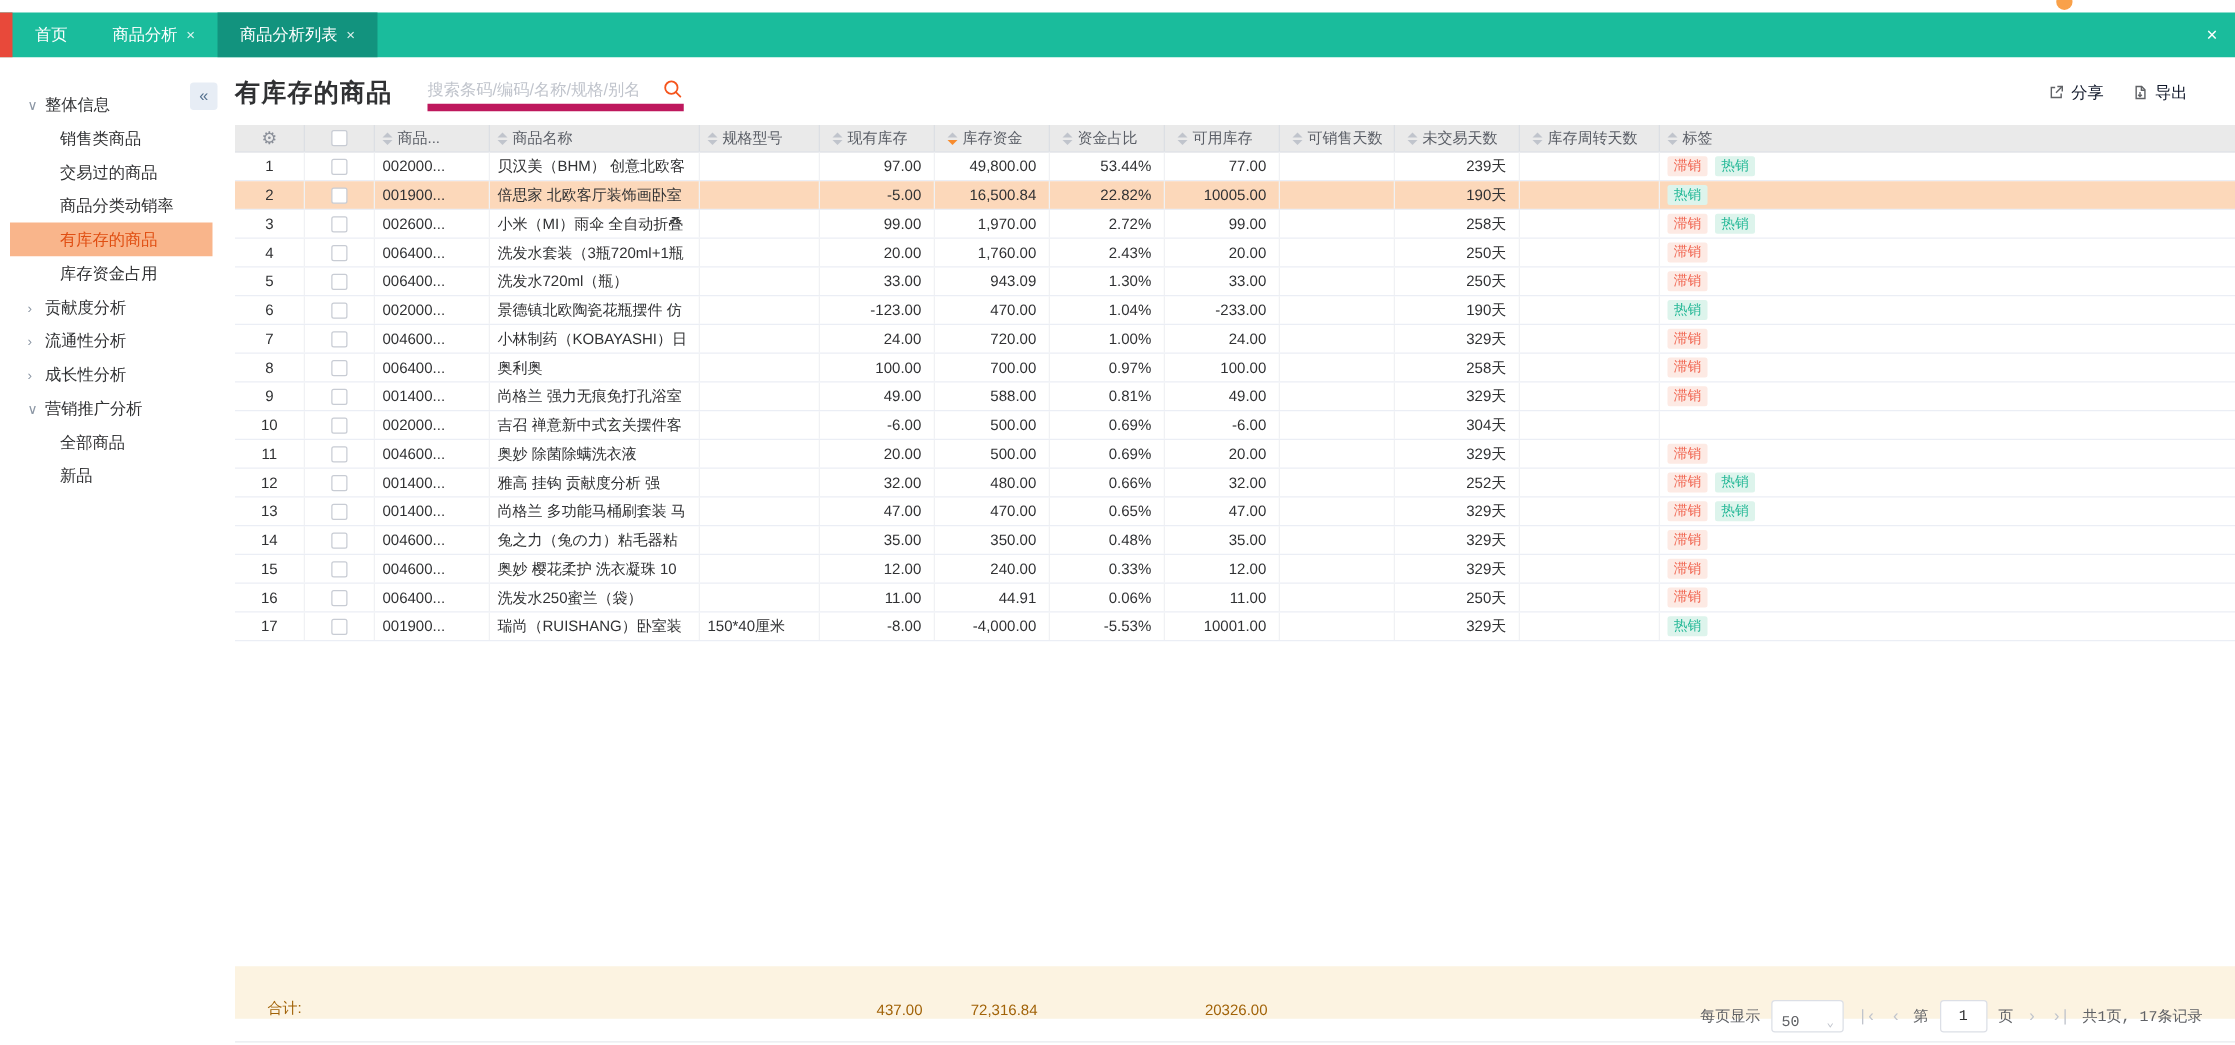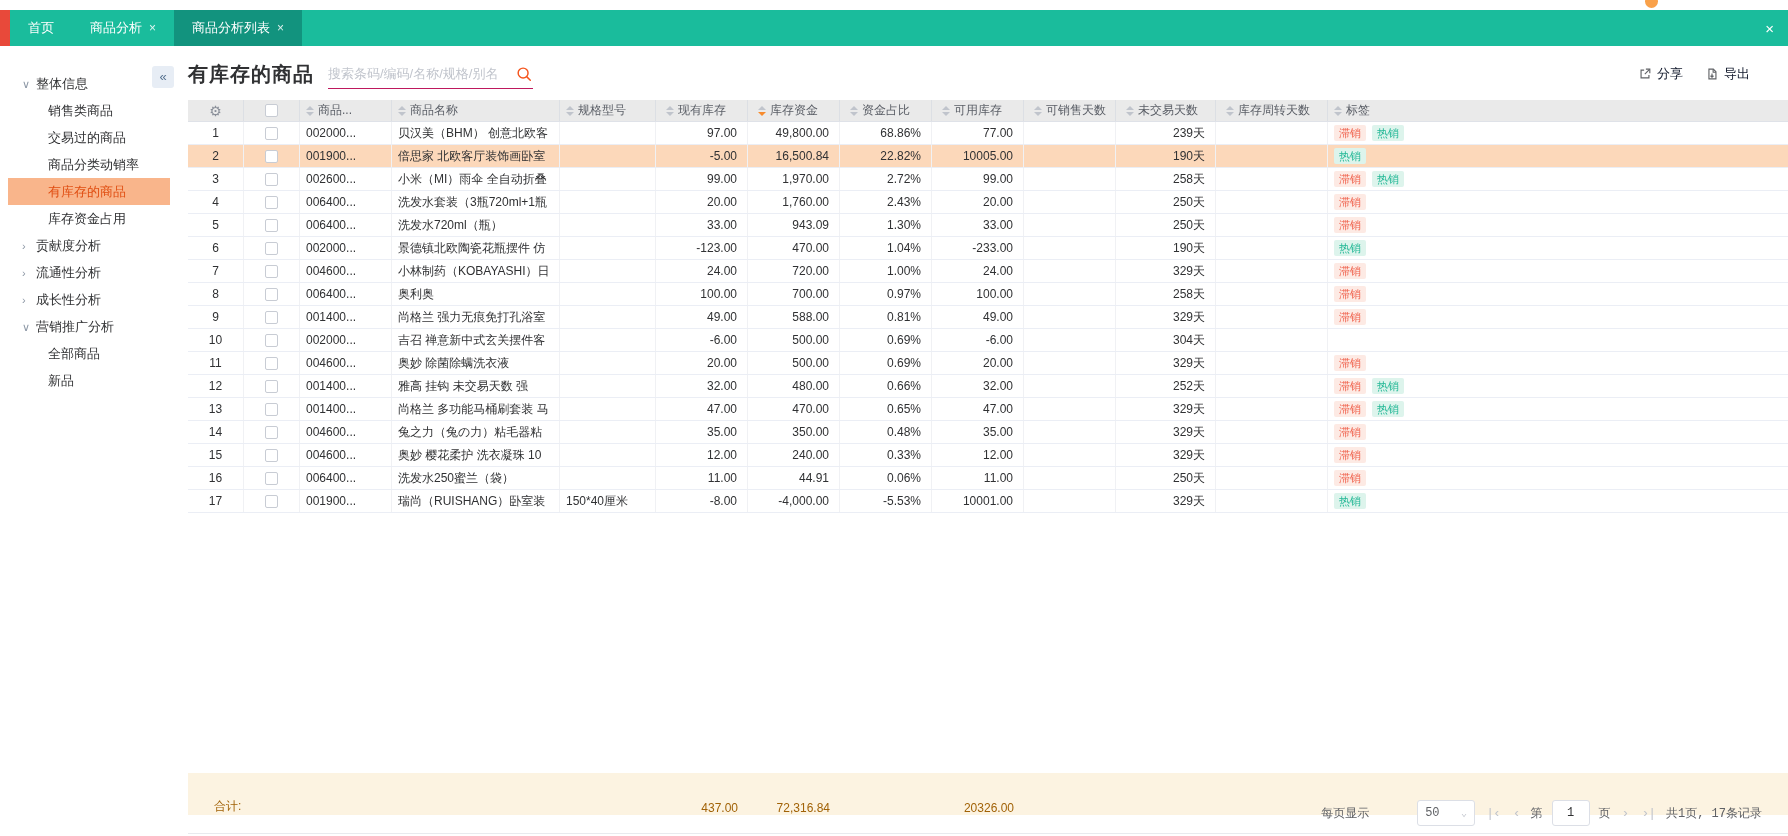--- a/index.html
+++ b/index.html
@@ -25,21 +25,21 @@
   .side-item.group { padding-left:22px; }
   .side-item.child { padding-left:48px; }
   .side-item.active { background:var(--sidebar_active_bg,#f9b58b); color:var(--sidebar_active_fg,#e04e12); margin:0 10px 0 8px; padding-left:40px; }
   .collapse-btn { position:absolute; top:20px; right:6px; width:22px; height:22px; background:#e7edf5; color:#55718f; border-radius:3px; font-size:13px; text-align:center; line-height:22px; cursor:pointer; }
 
   .content { position:relative; flex:1; }
 
   
   .content-header { position:relative; height:56px; display:flex; align-items:center; }
   .page-title { font-size:20px; font-weight:bold; color:#303133; margin-left:8px; letter-spacing:1px; }
-  .search-box { display:flex; align-items:center; margin-left:14px; border-bottom:1px solid #be185d; width:205px; height:30px; }
+  .search-box { display:flex; align-items:center; margin-left:28px; border-bottom:6px solid #be185d; width:205px; height:30px; }
   .search-input { border:none; outline:none; flex:1; font-size:13px; color:#303133; background:transparent; font-family:inherit; }
   .search-input::placeholder { color:#c0c4cc; }
   .search-icon { width:18px; height:18px; flex:none; cursor:pointer; }
   .toolbar { margin-left:auto; margin-right:38px; display:flex; align-items:center; gap:22px; font-size:13px; color:#0f172a; }
   .tool-btn { display:flex; align-items:center; gap:5px; cursor:pointer; }
   .tool-btn svg { width:14px; height:14px; }
 
   
   .table-wrap { position:absolute; top:54px; left:8px; right:0; }
   .t-row { display:flex; align-items:center; height:23px; border-bottom:1px solid #ebeef5; font-size:12px; }
@@ -72,21 +72,21 @@
 
   
   .summary-row { position:absolute; top:727px; left:8px; right:0; height:42px; background:var(--summary_bg,#fcf3e1); display:flex; align-items:flex-end; font-size:12px; color:#a16207; }
   .summary-row .s-label { width:88px; padding-left:26px; }
   .summary-row .s-gap1 { width:116px; }
   .summary-row .s-name { width:168px; } .summary-row .s-spec { width:96px; }
   .summary-row .s-num { width:92px; text-align:right; padding-right:10px; }
 
   
   .pagination { position:absolute; top:752px; right:26px; height:30px; display:flex; align-items:center; gap:9px; font-size:12px; color:#606266;font-family:Liberation Mono, monospace; }
-  .pg-select { display:flex; align-items:center; justify-content:space-between; width:58px; height:26px; border:1px solid #dcdfe6; border-radius:3px; padding:0 7px; background:#fff; cursor:pointer;margin-left:39px; }
+  .pg-select { display:flex; align-items:flex-end; justify-content:space-between; width:58px; height:26px; border:1px solid #dcdfe6; border-radius:3px; padding:0 7px; background:#fff; cursor:pointer; }
   .pg-select .chev { color:#c0c4cc; font-size:10px; }
   .pg-arrow { color:#c0c4cc; font-size:13px; letter-spacing:-1px; cursor:pointer; padding:0 2px; }
   .pg-input { width:38px; height:26px; border:1px solid #dcdfe6; border-radius:3px; text-align:center; font-size:12px; color:#303133; outline:none; font-family:inherit; }
   .bottom-line { position:absolute; left:8px; right:0; top:787px; border-top:1px solid #e8eaee; }
 </style>
 </head>
 <body>
 
 <div id="app">
 
@@ -252,21 +252,21 @@
             <div class="t-row">
               <div class="cell c-idx">1</div>
               <div class="cell c-chk">
                 <span class="checkbox"></span>
               </div>
               <div class="cell c-code">002000...</div>
               <div class="cell c-name">贝汉美（BHM） 创意北欧客</div>
               <div class="cell c-spec"></div>
               <div class="cell c-num">97.00</div>
               <div class="cell c-num">49,800.00</div>
-              <div class="cell c-num">68.86%</div>
+              <div class="cell c-num">53.44%</div>
               <div class="cell c-num">77.00</div>
               <div class="cell c-num"></div>
               <div class="cell c-days">239天</div>
               <div class="cell c-turn"></div>
               <div class="cell c-tags">
                 <span class="tag tag-slow">滞销</span>
                 <span class="tag tag-hot">热销</span>
               </div>
             </div>
             <div class="t-row highlight">
@@ -457,21 +457,21 @@
               <div class="cell c-tags">
                 <span class="tag tag-slow">滞销</span>
               </div>
             </div>
             <div class="t-row">
               <div class="cell c-idx">12</div>
               <div class="cell c-chk">
                 <span class="checkbox"></span>
               </div>
               <div class="cell c-code">001400...</div>
-              <div class="cell c-name">雅高 挂钩 未交易天数 强</div>
+              <div class="cell c-name">雅高 挂钩 贡献度分析 强</div>
               <div class="cell c-spec"></div>
               <div class="cell c-num">32.00</div>
               <div class="cell c-num">480.00</div>
               <div class="cell c-num">0.66%</div>
               <div class="cell c-num">32.00</div>
               <div class="cell c-num"></div>
               <div class="cell c-days">252天</div>
               <div class="cell c-turn"></div>
               <div class="cell c-tags">
                 <span class="tag tag-slow">滞销</span>

